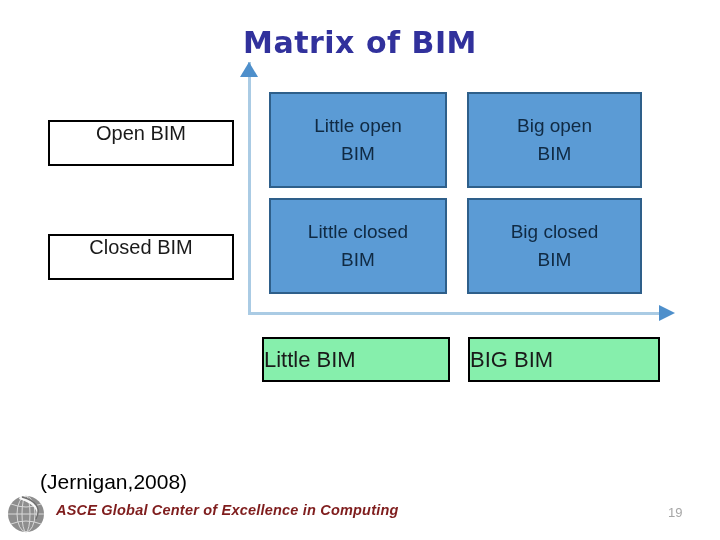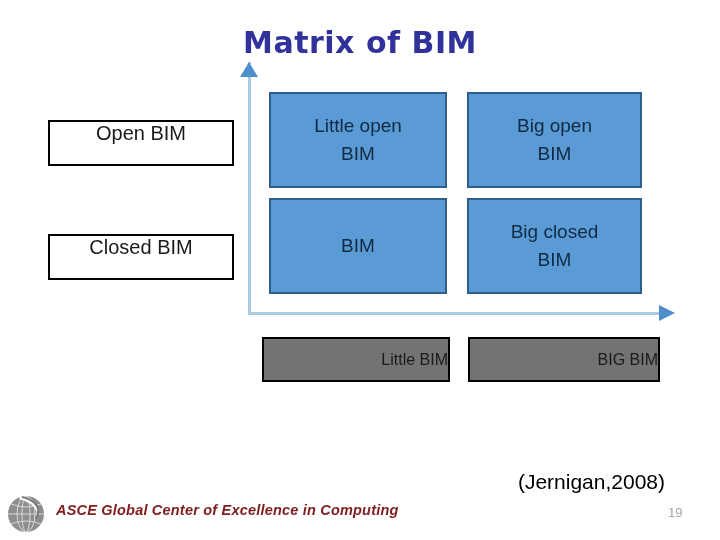--- a/index.html
+++ b/index.html
@@ -84,25 +84,25 @@
     color: #1a1a1a;
     box-sizing: border-box;
   }
   #label-open-bim   { left: 48px;  top: 120px; width: 186px; height: 46px; }
   #label-closed-bim { left: 48px;  top: 234px; width: 186px; height: 46px; }
 
   
   .col-label {
     position: absolute;
     border: 2px solid #000000;
-    background: #737373;
+    background: #86efac;
     display: flex;
     align-items: center;
-    justify-content: flex-end;
-    font-size: 16px;
+    justify-content: flex-start;
+    font-size: 22px;
     color: #1a1a1a;
     box-sizing: border-box;
   }
   #label-little-bim { left: 262px; top: 337px; width: 188px; height: 45px; }
   #label-big-bim    { left: 468px; top: 337px; width: 192px; height: 45px; }
 
   
   .cell {
     position: absolute;
     background: #5b9bd5;
@@ -132,21 +132,21 @@
     line-height: 1.5;
     color: #000000;
   }
   #body-text .bold { font-weight: bold; }
 
   #citation {
     position: absolute;
     left: 40px;
     top: 470px;
     width: 625px;
-    text-align: right;
+    text-align: left;
     font-size: 21px;
     color: #000000;
   }
 
   
   #footer {
     position: absolute;
     left: 0;
     top: 488px;
     width: 720px;
@@ -199,20 +199,21 @@
 
   <div class="cell" id="cell-little-open">
     <span>Little open</span>
     <span>BIM</span>
   </div>
   <div class="cell" id="cell-big-open">
     <span>Big open</span>
     <span>BIM</span>
   </div>
   <div class="cell" id="cell-little-closed">
+    <span>Little closed</span>
     <span>BIM</span>
   </div>
   <div class="cell" id="cell-big-closed">
     <span>Big closed</span>
     <span>BIM</span>
   </div>
 
   <div class="col-label" id="label-little-bim">
     <span>Little BIM</span>
   </div>

